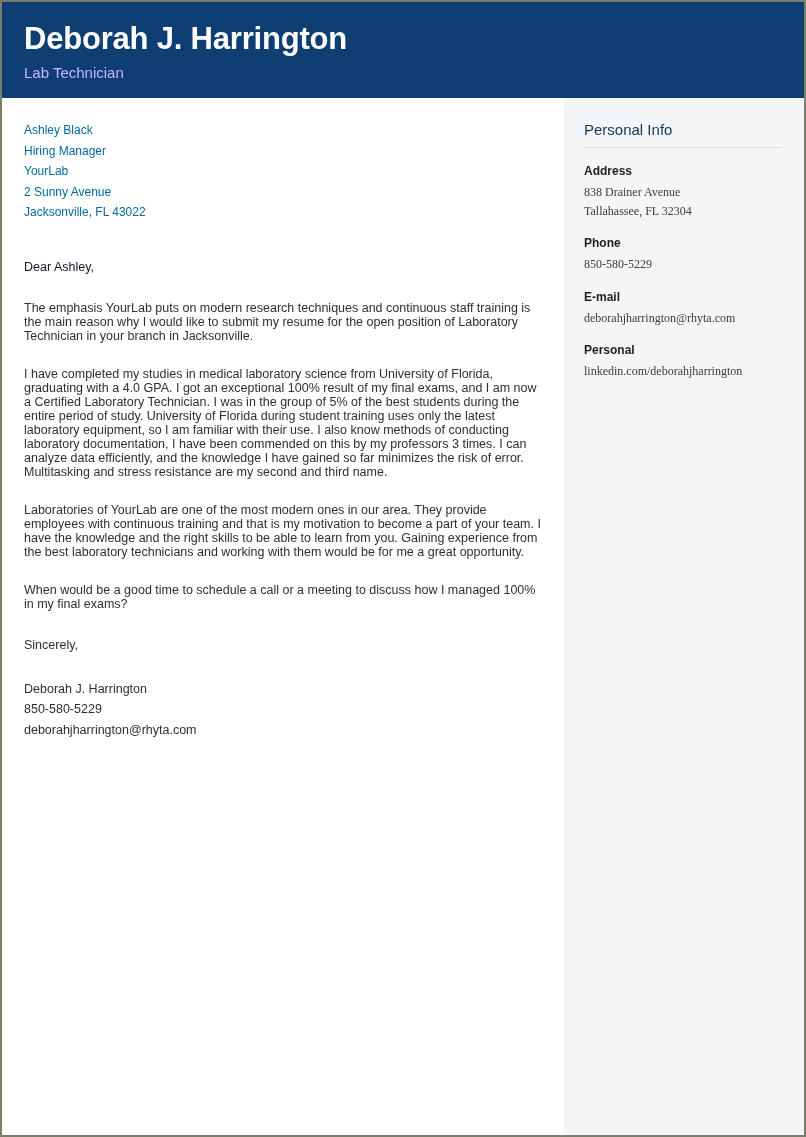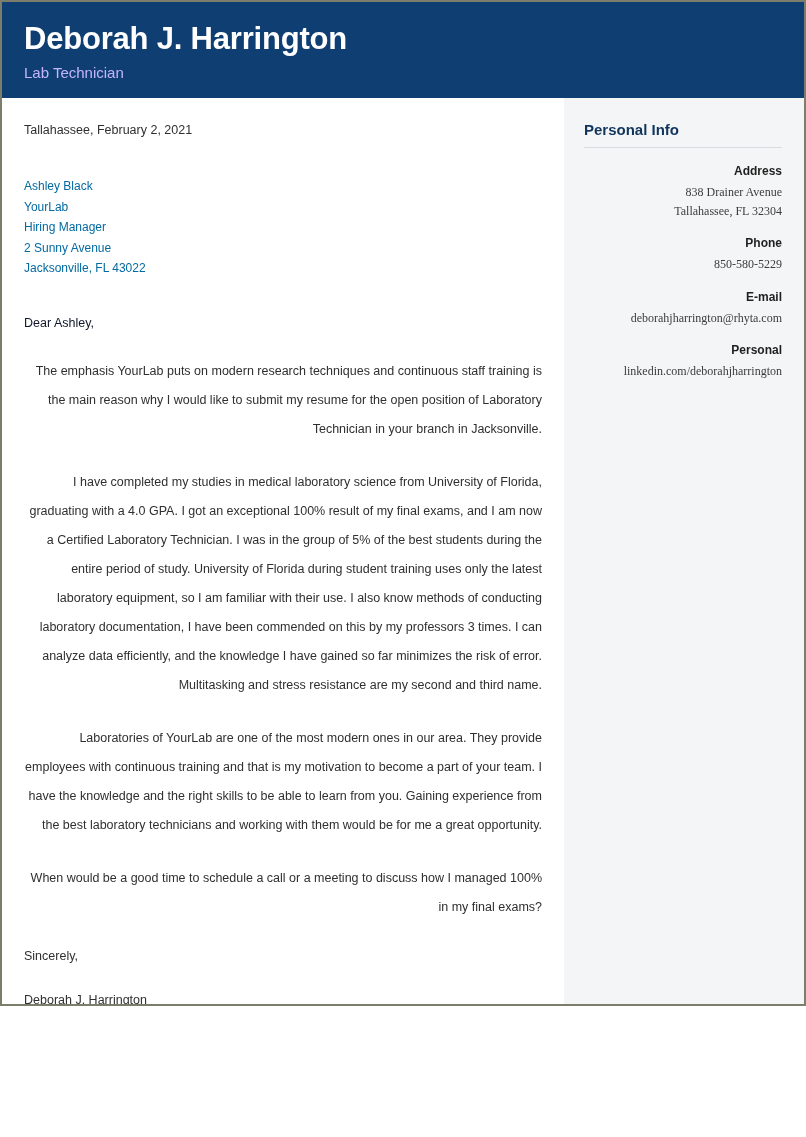--- a/index.html
+++ b/index.html
@@ -8,21 +8,21 @@
     background: #ffffff;
   }
   body {
     font-family: "Liberation Sans", sans-serif;
     -webkit-font-smoothing: antialiased;
   }
 
   .page {
     position: relative;
     width: 806px;
-    height: 1006px;
+    height: 1137px;
     box-sizing: border-box;
     background: #ffffff;
     border: 2px solid #7d7d6b;
     overflow: hidden;
   }
 
   
   .header {
     position: absolute;
     left: 0;
@@ -92,52 +92,51 @@
   }
   .salutation {
     font-size: 12.5px;
     color: #0f172a;
     line-height: 20px;
     margin: 0 0 24px 0;
   }
   .para {
     font-size: 12.5px;
     color: #2f2f2f;
-    line-height: 29px;
+    line-height: 14px;
     margin: 16px 0 24px 0;
-    text-align: right;
+    text-align: left;
   }
   .closing {
     font-size: 12.5px;
     color: #2f2f2f;
     line-height: 20px;
     margin: 8px 0 24px 0;
   }
   .sign-line {
     font-size: 12.5px;
     color: #2f2f2f;
     line-height: 20.5px;
   }
 
   
   .side-heading {
     font-size: 15px;
-    font-weight: bold;
+    font-weight: normal;
     color: #11365c;
     line-height: 20px;
     margin: 0 0 7px 0;
   }
   .side-divider {
     height: 1px;
     background: #d9dcdf;
     margin: 0 0 14px 0;
   }
   .side-block {
     margin: 0 0 14px 0;
-    text-align: right;
   }
   .side-label {
     font-size: 12px;
     font-weight: bold;
     color: #1f1f1f;
     line-height: 18px;
     margin: 0 0 3px 0;
   }
   .side-value {
     font-size: 12px;
@@ -153,26 +152,25 @@
 
   <div class="header">
     <h1 class="header-name">Deborah J. Harrington</h1>
     <div class="header-title">Lab Technician</div>
   </div>
 
   <div class="body-wrap">
 
     <div class="main-col">
 
-      <div class="letter-date">Tallahassee, February 2, 2021</div>
 
       <div class="recipient">
         <div class="recipient-line">Ashley Black</div>
+        <div class="recipient-line">Hiring Manager</div>
         <div class="recipient-line">YourLab</div>
-        <div class="recipient-line">Hiring Manager</div>
         <div class="recipient-line">2 Sunny Avenue</div>
         <div class="recipient-line">Jacksonville, FL 43022</div>
       </div>
 
       <div class="salutation">Dear Ashley,</div>
 
       <p class="para">The emphasis YourLab puts on modern research techniques and continuous staff training is the main reason why I would like to submit my resume for the open position of Laboratory Technician in your branch in Jacksonville.</p>
       <p class="para">I have completed my studies in medical laboratory science from University of Florida, graduating with a 4.0 GPA. I got an exceptional 100% result of my final exams, and I am now a Certified Laboratory Technician. I was in the group of 5% of the best students during the entire period of study. University of Florida during student training uses only the latest laboratory equipment, so I am familiar with their use. I also know methods of conducting laboratory documentation, I have been commended on this by my professors 3 times. I can analyze data efficiently, and the knowledge I have gained so far minimizes the risk of error. Multitasking and stress resistance are my second and third name.</p>
       <p class="para">Laboratories of YourLab are one of the most modern ones in our area. They provide employees with continuous training and that is my motivation to become a part of your team. I have the knowledge and the right skills to be able to learn from you. Gaining experience from the best laboratory technicians and working with them would be for me a great opportunity.</p>
       <p class="para">When would be a good time to schedule a call or a meeting to discuss how I managed 100% in my final exams?</p>

